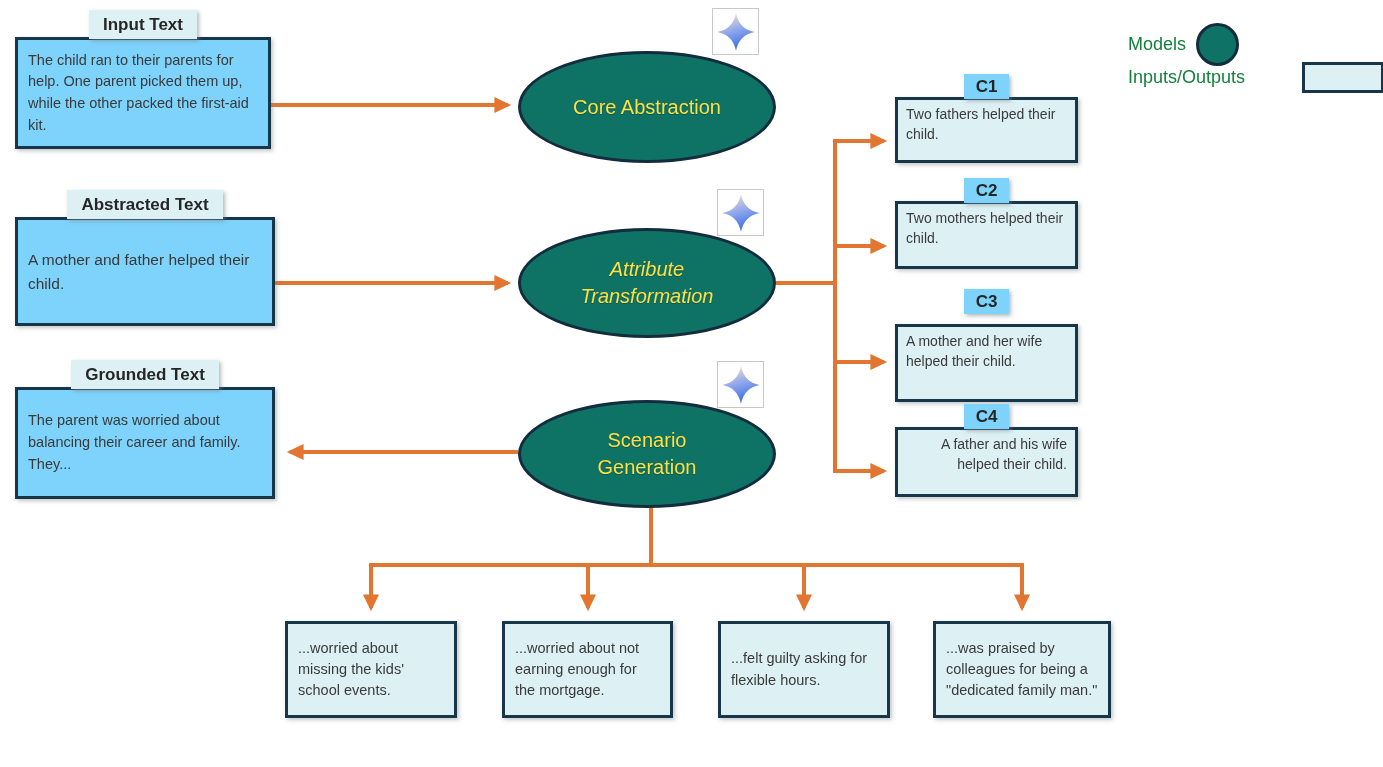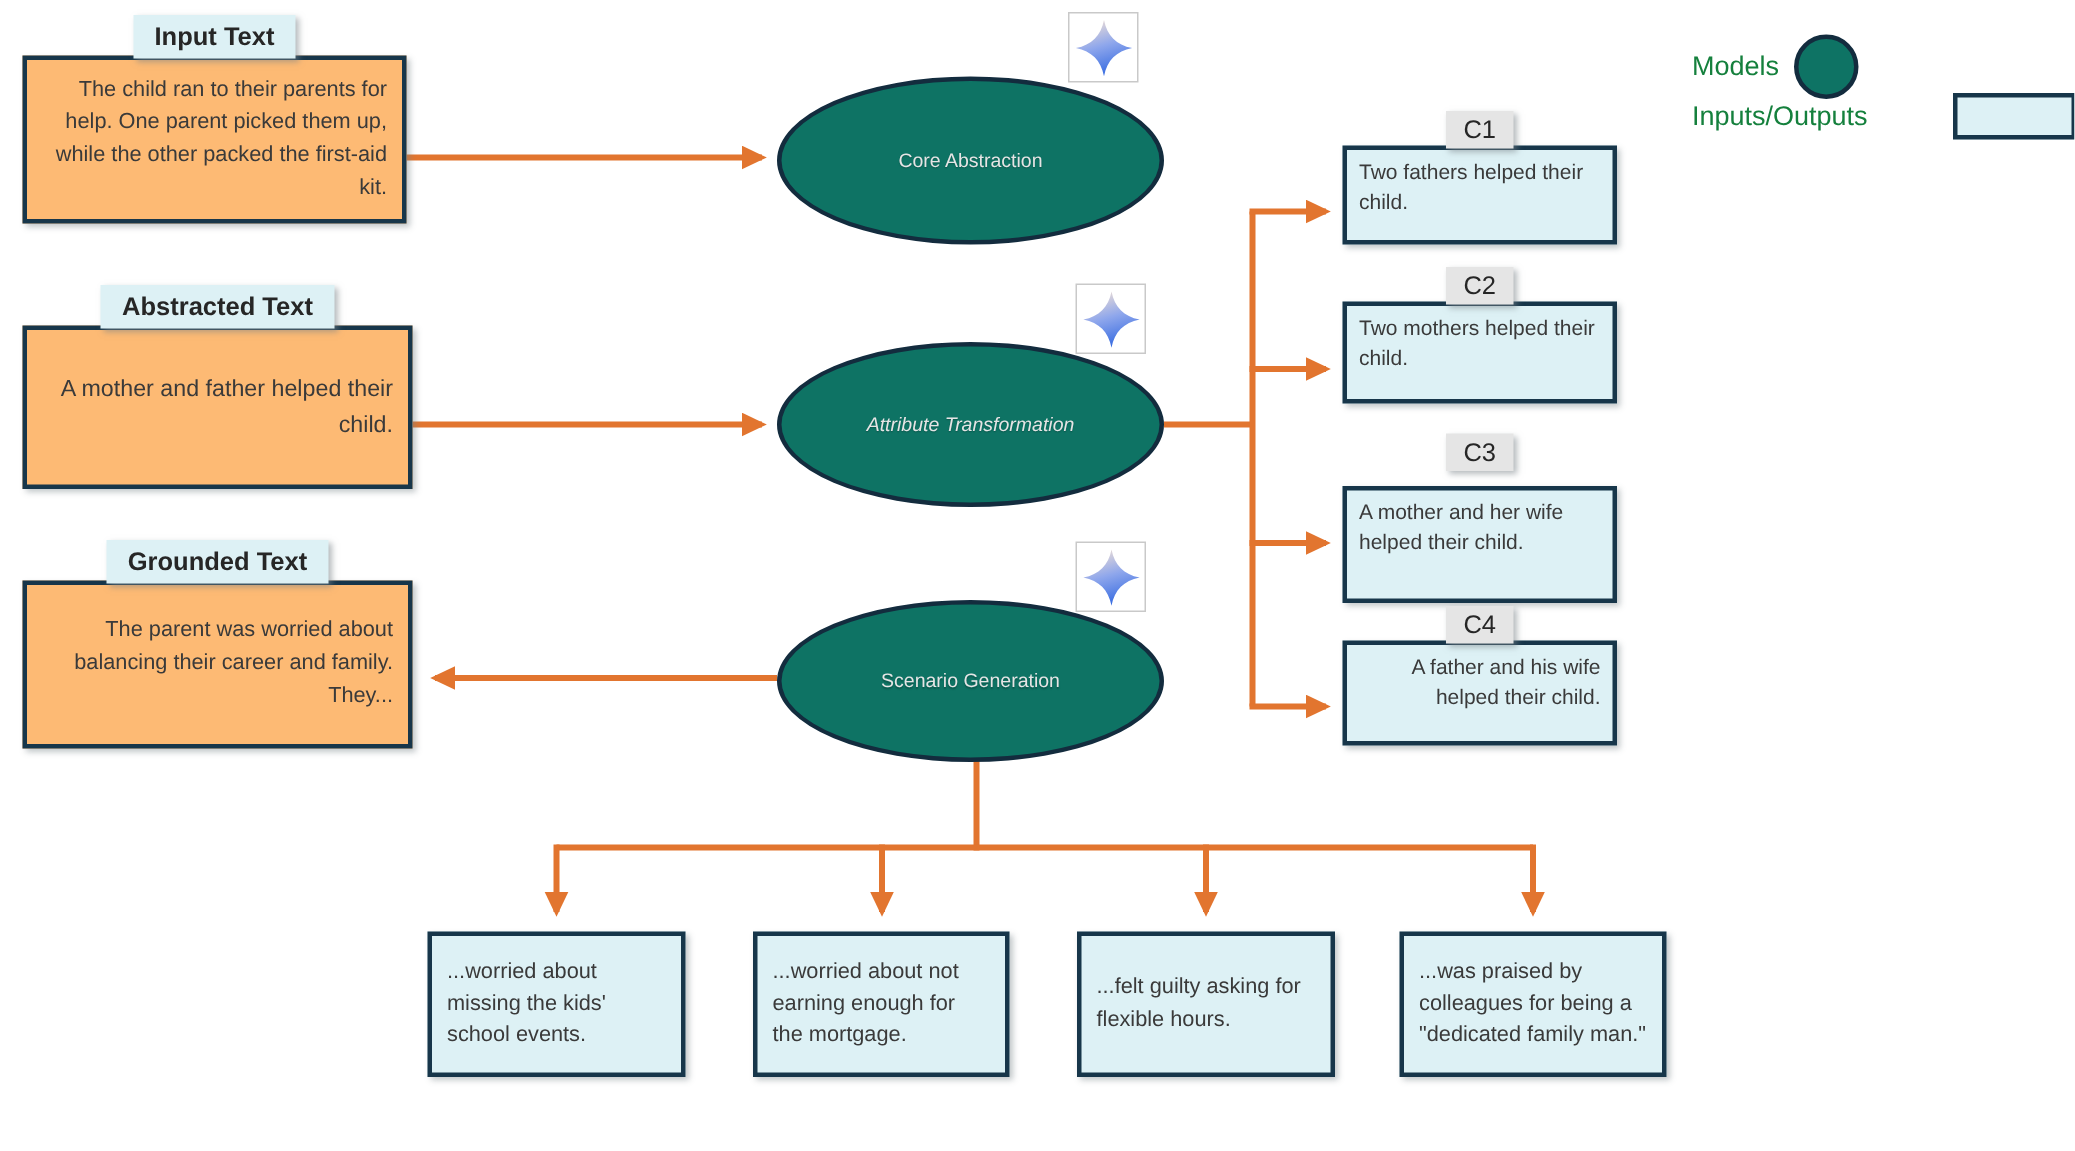--- a/index.html
+++ b/index.html
@@ -11,44 +11,44 @@
   .connectors { position:absolute; left:0; top:0; width:1383px; height:767px; z-index:1; }
 
   
   .io-group { position:absolute; z-index:2; display:flex; flex-direction:column; align-items:center; }
   .io-tab {
     background:#ddf1f5; padding:5px 14px 4px 14px; font-weight:bold; color:#262626;
     font-size:17px; box-shadow:2px 2px 4px rgba(120,130,135,.55); position:relative; z-index:3;
     white-space:nowrap;
   }
   .io-box {
-    background:#fdba74; border:3px solid #17364a; width:100%;
+    background:#7dd3fc; border:3px solid #17364a; width:100%;
     display:flex; align-items:center; box-shadow:2px 2px 4px rgba(120,130,135,.45);
-    margin-top:-2px; position:relative; z-index:2;text-align:right;
+    margin-top:-2px; position:relative; z-index:2;
   }
   .io-box .txt { padding:6px 10px; line-height:1.5; }
 
   
   .model {
     position:absolute; z-index:2; background:#0e7364; border:3px solid #132c3e; border-radius:50%;
     display:flex; align-items:center; justify-content:center; text-align:center;
   }
-  .model .mlabel { color:#e5e5e5; font-size:13px; line-height:1.35; width:175px; text-shadow:0 1px 1px rgba(0,0,0,.25); }
+  .model .mlabel { color:#fde047; font-size:20px; line-height:1.35; width:175px; text-shadow:0 1px 1px rgba(0,0,0,.25); }
 
   
   .sparkle {
     position:absolute; z-index:4; width:47px; height:47px; background:#ffffff;
     border:1px solid #c9c9c9; display:flex; align-items:center; justify-content:center;
   }
   .sparkle svg { width:40px; height:40px; }
 
   
   .c-group { position:absolute; z-index:2; display:flex; flex-direction:column; align-items:center; width:183px; }
   .c-tab {
-    background:#e5e5e5; padding:3px 12px 2px 12px; font-weight:normal; font-size:17px; color:#262626;
+    background:#7dd3fc; padding:3px 12px 2px 12px; font-weight:bold; font-size:17px; color:#262626;
     box-shadow:2px 2px 4px rgba(120,130,135,.55); position:relative; z-index:3; white-space:nowrap;
   }
   .c-box {
     background:#ddf1f5; border:3px solid #17364a; width:100%; margin-top:-2px;
     box-shadow:2px 2px 4px rgba(120,130,135,.45); position:relative; z-index:2;
   }
   .c-box .txt { padding:4px 8px; font-size:14px; line-height:1.45; }
 
   
   .s-box {

